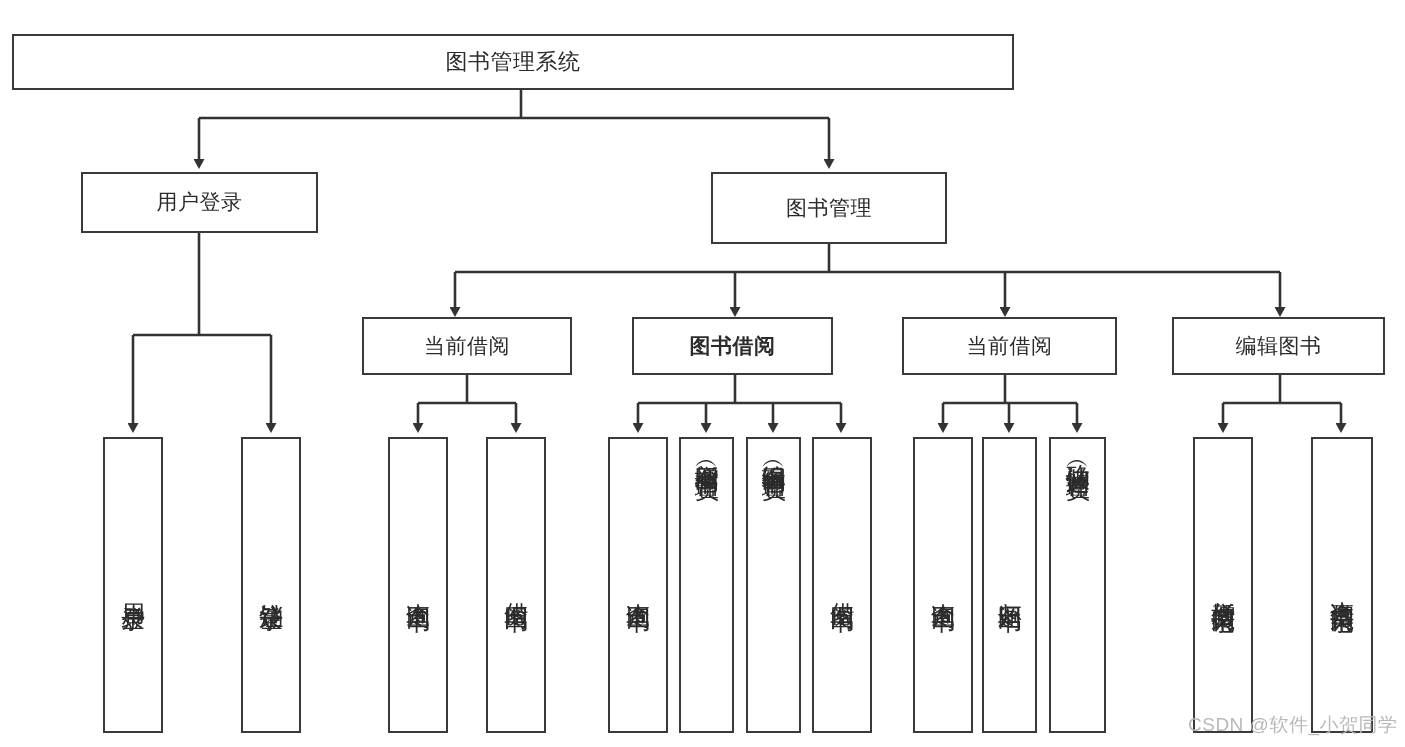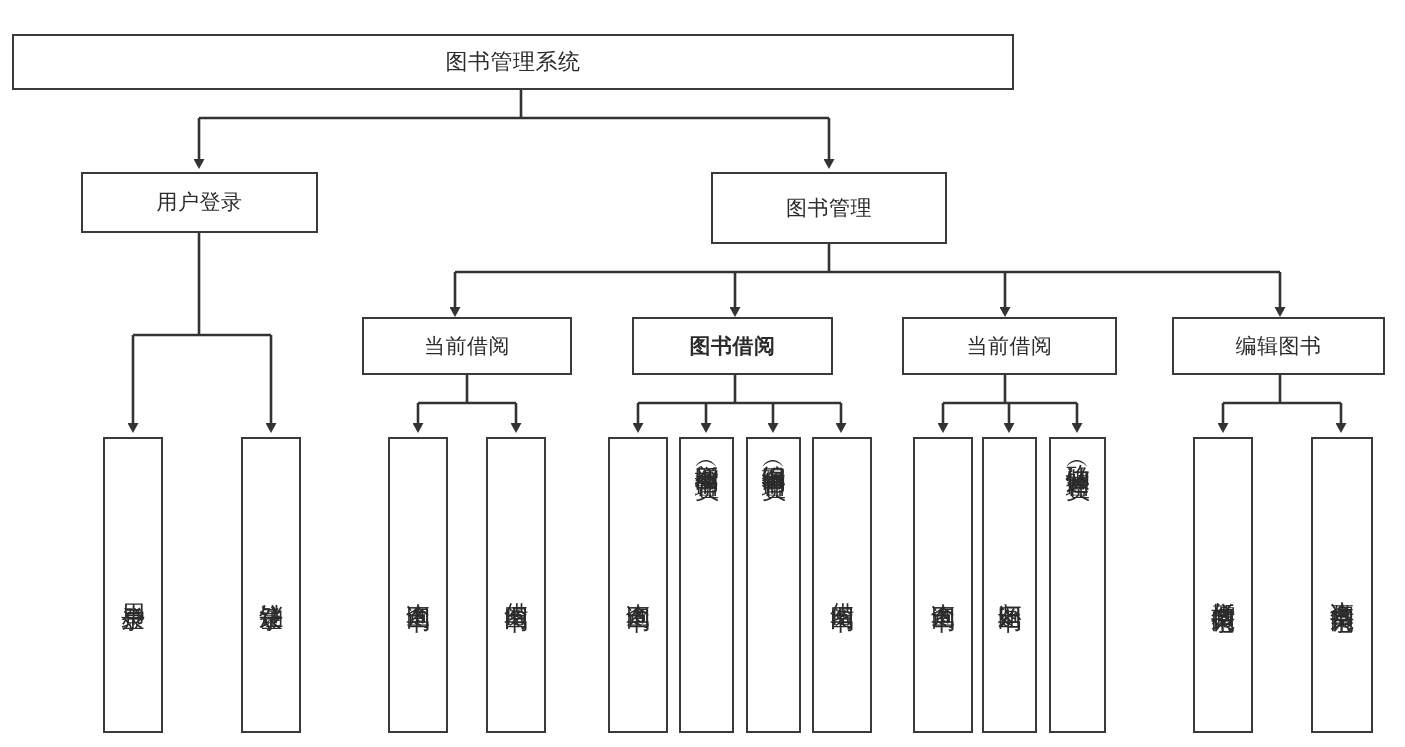--- a/index.html
+++ b/index.html
@@ -186,14 +186,15 @@
     <span class="lbl">确认归还（管理员）</span>
   </div>
 
   <div class="node v-node center" style="left:1193px;top:437px;width:60px;height:296px;">
     <span class="lbl">新增借阅记录</span>
   </div>
   <div class="node v-node center" style="left:1311px;top:437px;width:62px;height:296px;">
     <span class="lbl">查询借阅记录</span>
   </div>
 
+  <div class="watermark">CSDN @软件_小贺同学</div>
 
 </div>
 
 </body></html>

